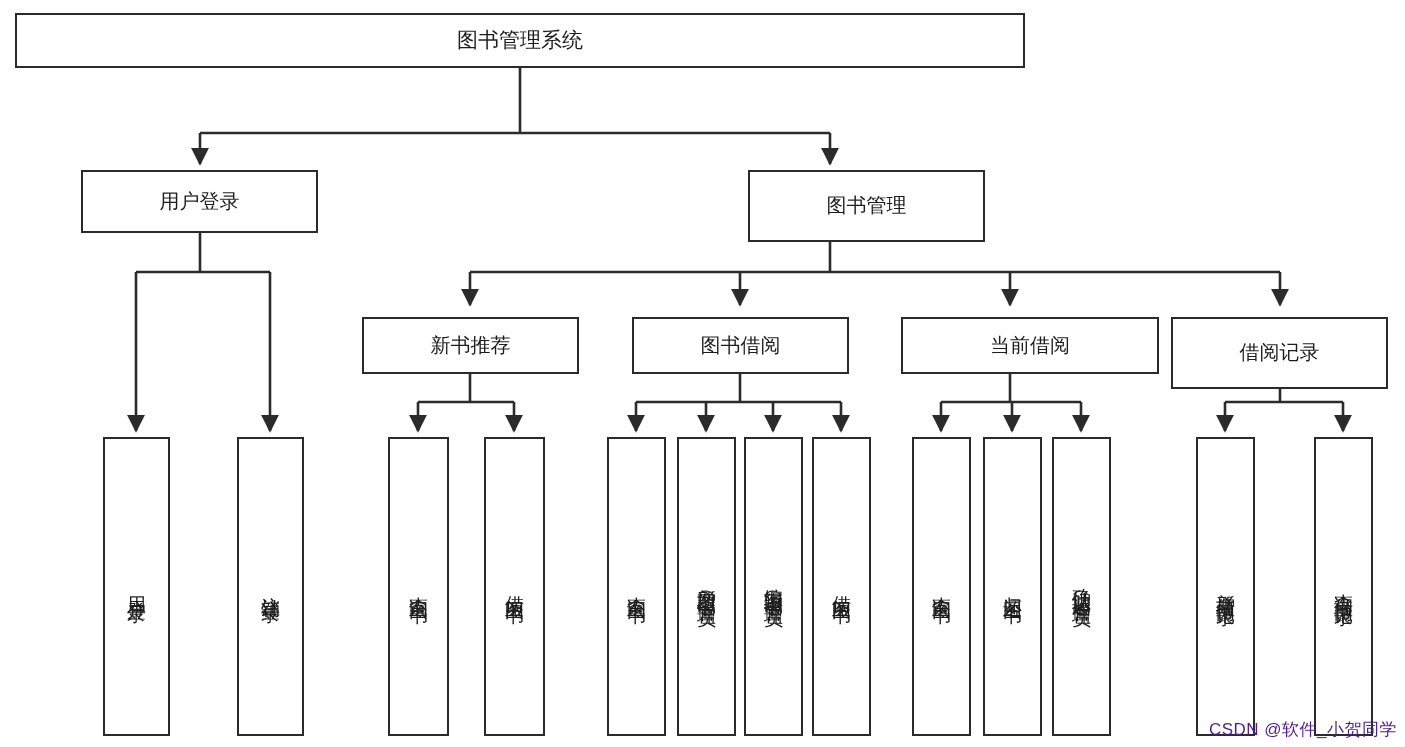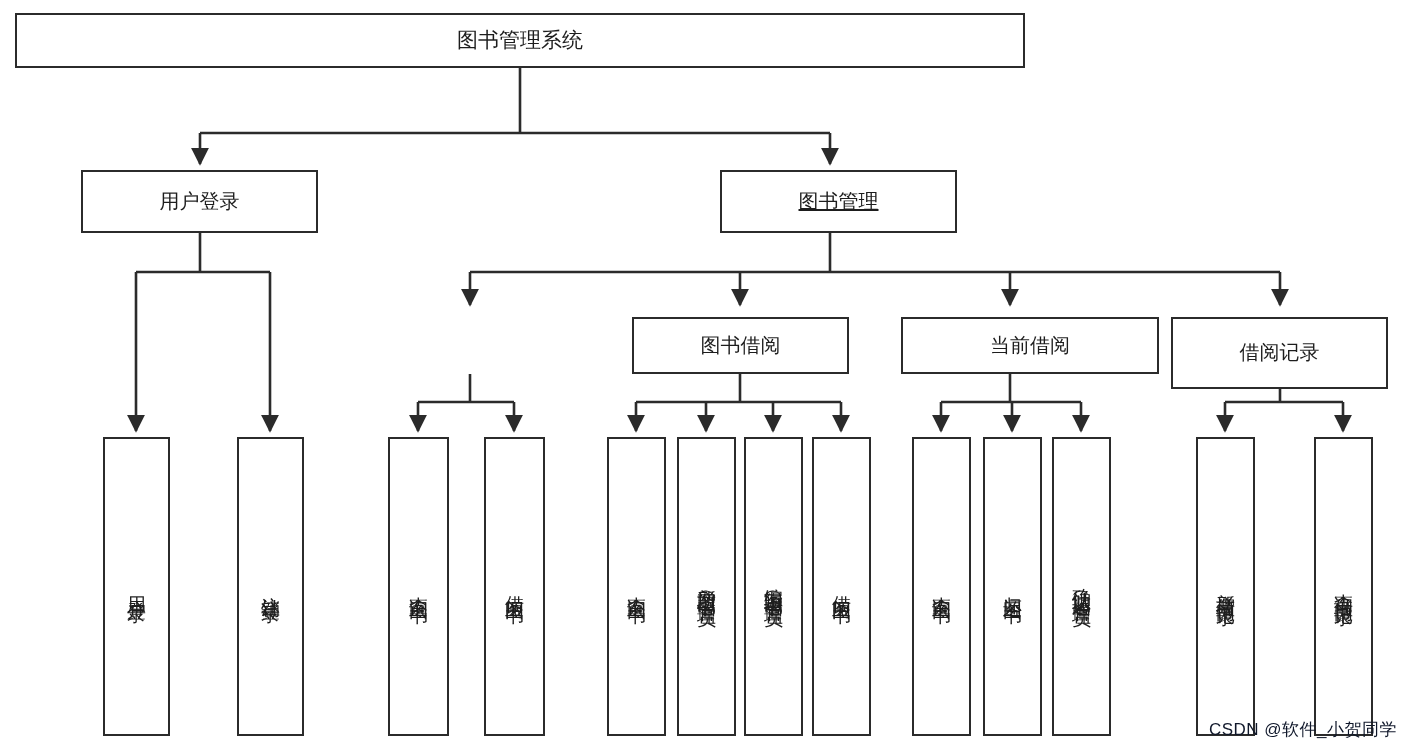--- a/index.html
+++ b/index.html
@@ -56,21 +56,21 @@
     letter-spacing: 3px;
     line-height: 1.05;
     white-space: nowrap;
     display: block;
   }
   .watermark {
     position: absolute;
     right: 8px;
     bottom: 6px;
     font-size: 17px;
-    color: #0f172a;
+    color: #4c1d95;
     letter-spacing: 0.5px;
     white-space: nowrap;
   }
 </style>
 </head>
 <body>
 
 <div id="diagram-root">
 
   <svg id="edge-layer" viewBox="0 0 1405 747" width="1405" height="747" xmlns="http://www.w3.org/2000/svg">
@@ -123,24 +123,27 @@
     </g>
   </svg>
 
   <div class="node root" style="left:15px; top:13px; width:1010px; height:55px;">
     <span>图书管理系统</span>
   </div>
 
   <div class="node branch" style="left:81px; top:170px; width:237px; height:63px;">
     <span>用户登录</span>
   </div>
-  <div class="node branch" style="left:720px; top:170px; width:237px; height:63px;text-decoration:underline;">
+  <div class="node branch" style="left:748px; top:170px; width:237px; height:72px;">
     <span>图书管理</span>
   </div>
 
+  <div class="node branch" style="left:362px; top:317px; width:217px; height:57px;">
+    <span>新书推荐</span>
+  </div>
   <div class="node branch" style="left:632px; top:317px; width:217px; height:57px;">
     <span>图书借阅</span>
   </div>
   <div class="node branch" style="left:901px; top:317px; width:258px; height:57px;">
     <span>当前借阅</span>
   </div>
   <div class="node branch" style="left:1171px; top:317px; width:217px; height:72px;">
     <span>借阅记录</span>
   </div>
 

